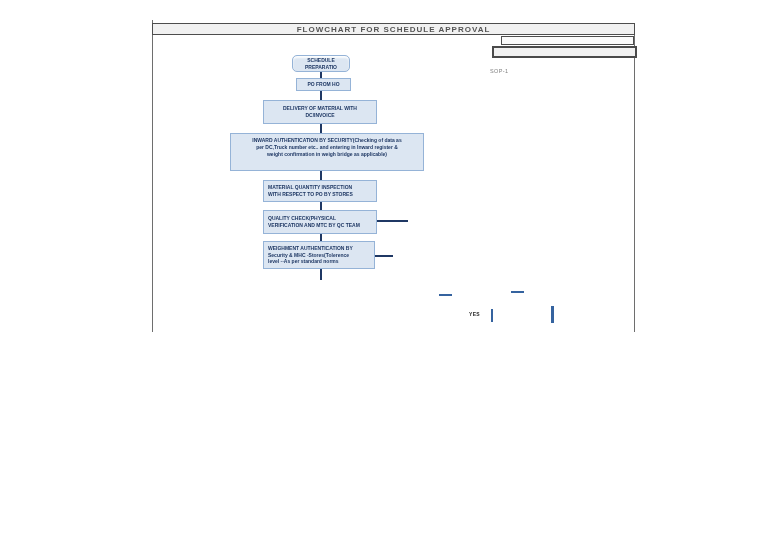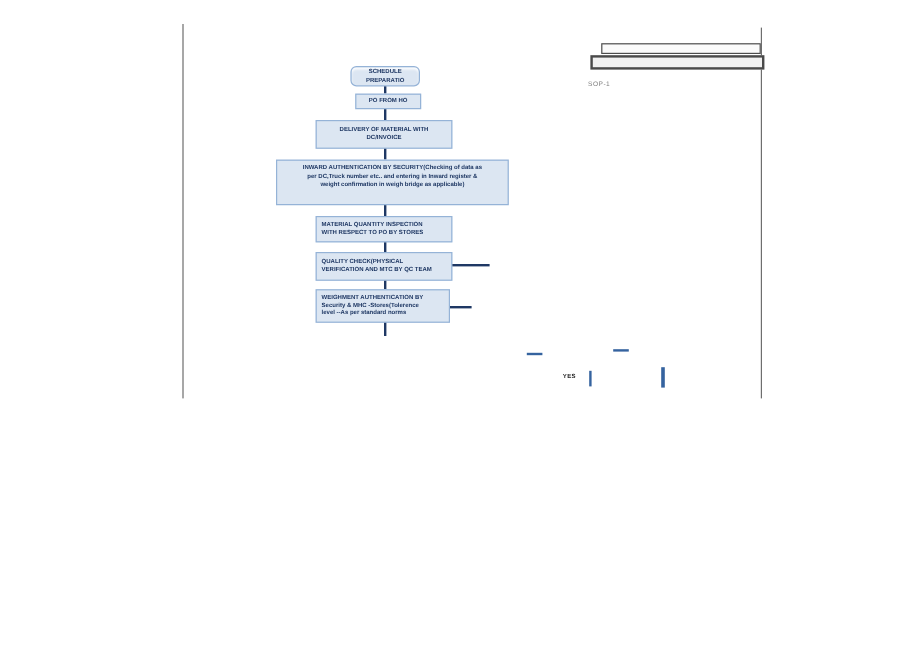--- a/index.html
+++ b/index.html
@@ -94,20 +94,23 @@
   }
 </style>
 </head>
 <body>
 
 <div class="canvas">
 
   <div class="page-border-left"></div>
   <div class="page-border-right"></div>
 
+  <div class="title-bar">
+    <span class="title-text">FLOWCHART FOR SCHEDULE APPROVAL</span>
+  </div>
 
   <div class="header-box-a"></div>
   <div class="header-box-b"></div>
   <span class="sop-label">SOP-1</span>
 
   <div class="node rounded" id="node-schedule">SCHEDULE
 PREPARATIO</div>
 
   <div class="connector-v" id="conn-1"></div>
 

